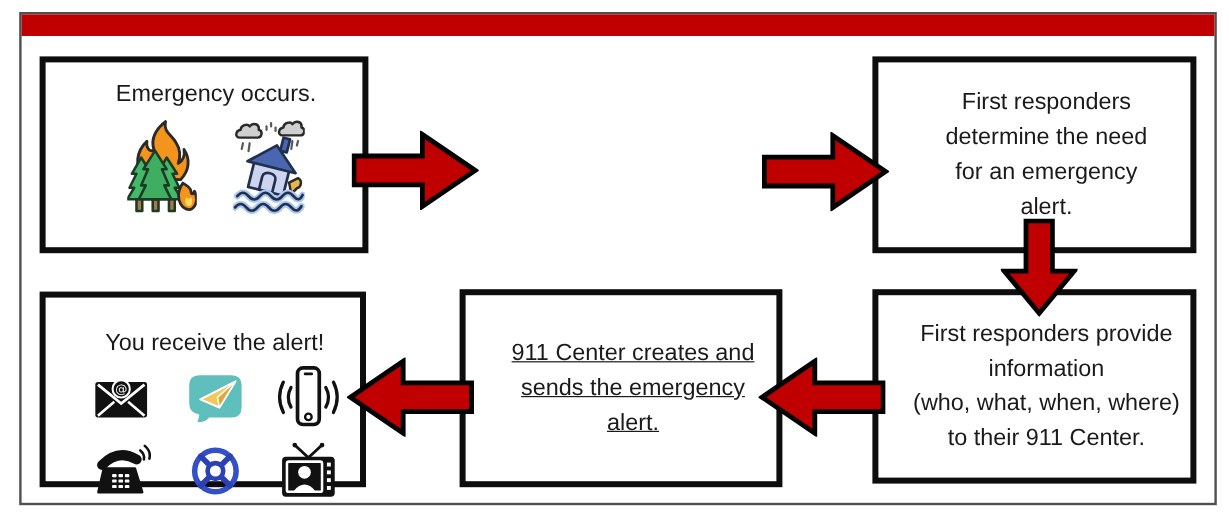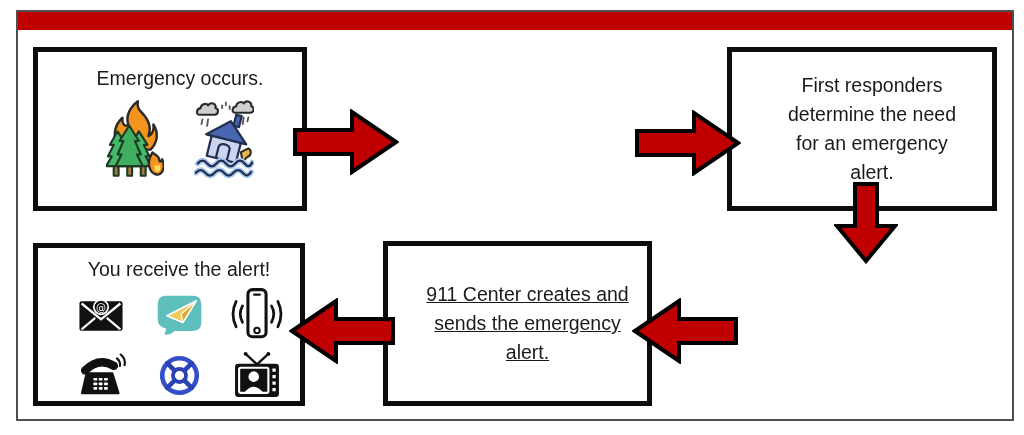--- a/index.html
+++ b/index.html
@@ -102,29 +102,35 @@
   </section>
 
 
   <section class="box" id="box3">
     <div class="box-text">First responders
 determine the need
 for an emergency
 alert.</div>
   </section>
 
+  <section class="box" id="box6">
+    <div class="box-text">First responders provide
+information
+(who, what, when, where)
+to their 911 Center.</div>
+  </section>
 
   <section class="box" id="box4">
     <div class="box-text">911 Center creates and
 sends the emergency
 alert.</div>
   </section>
 
   <section class="box" id="box5">
-    <div class="box-title" style="margin-top:9px">You receive the alert!</div>
+    <div class="box-title" style="margin-top:26px">You receive the alert!</div>
     <div class="receive-grid">
       <div class="cell">
           <svg width="46" height="36" viewBox="0 0 64 48">
         <rect x="2" y="5" width="60" height="41" rx="3" fill="#111111"></rect>
         <path d="M5 8 L32 30 L59 8" fill="none" stroke="#ffffff" stroke-width="3.2"></path>
         <path d="M5 44 L24 28" stroke="#ffffff" stroke-width="3"></path>
         <path d="M59 44 L40 28" stroke="#ffffff" stroke-width="3"></path>
         <circle cx="32" cy="13" r="10" fill="#111111" stroke="#ffffff" stroke-width="2.4"></circle>
         <text x="32" y="18" text-anchor="middle" font-size="14" font-family="DejaVu Sans, sans-serif" fill="#ffffff">@</text>
       </svg>

